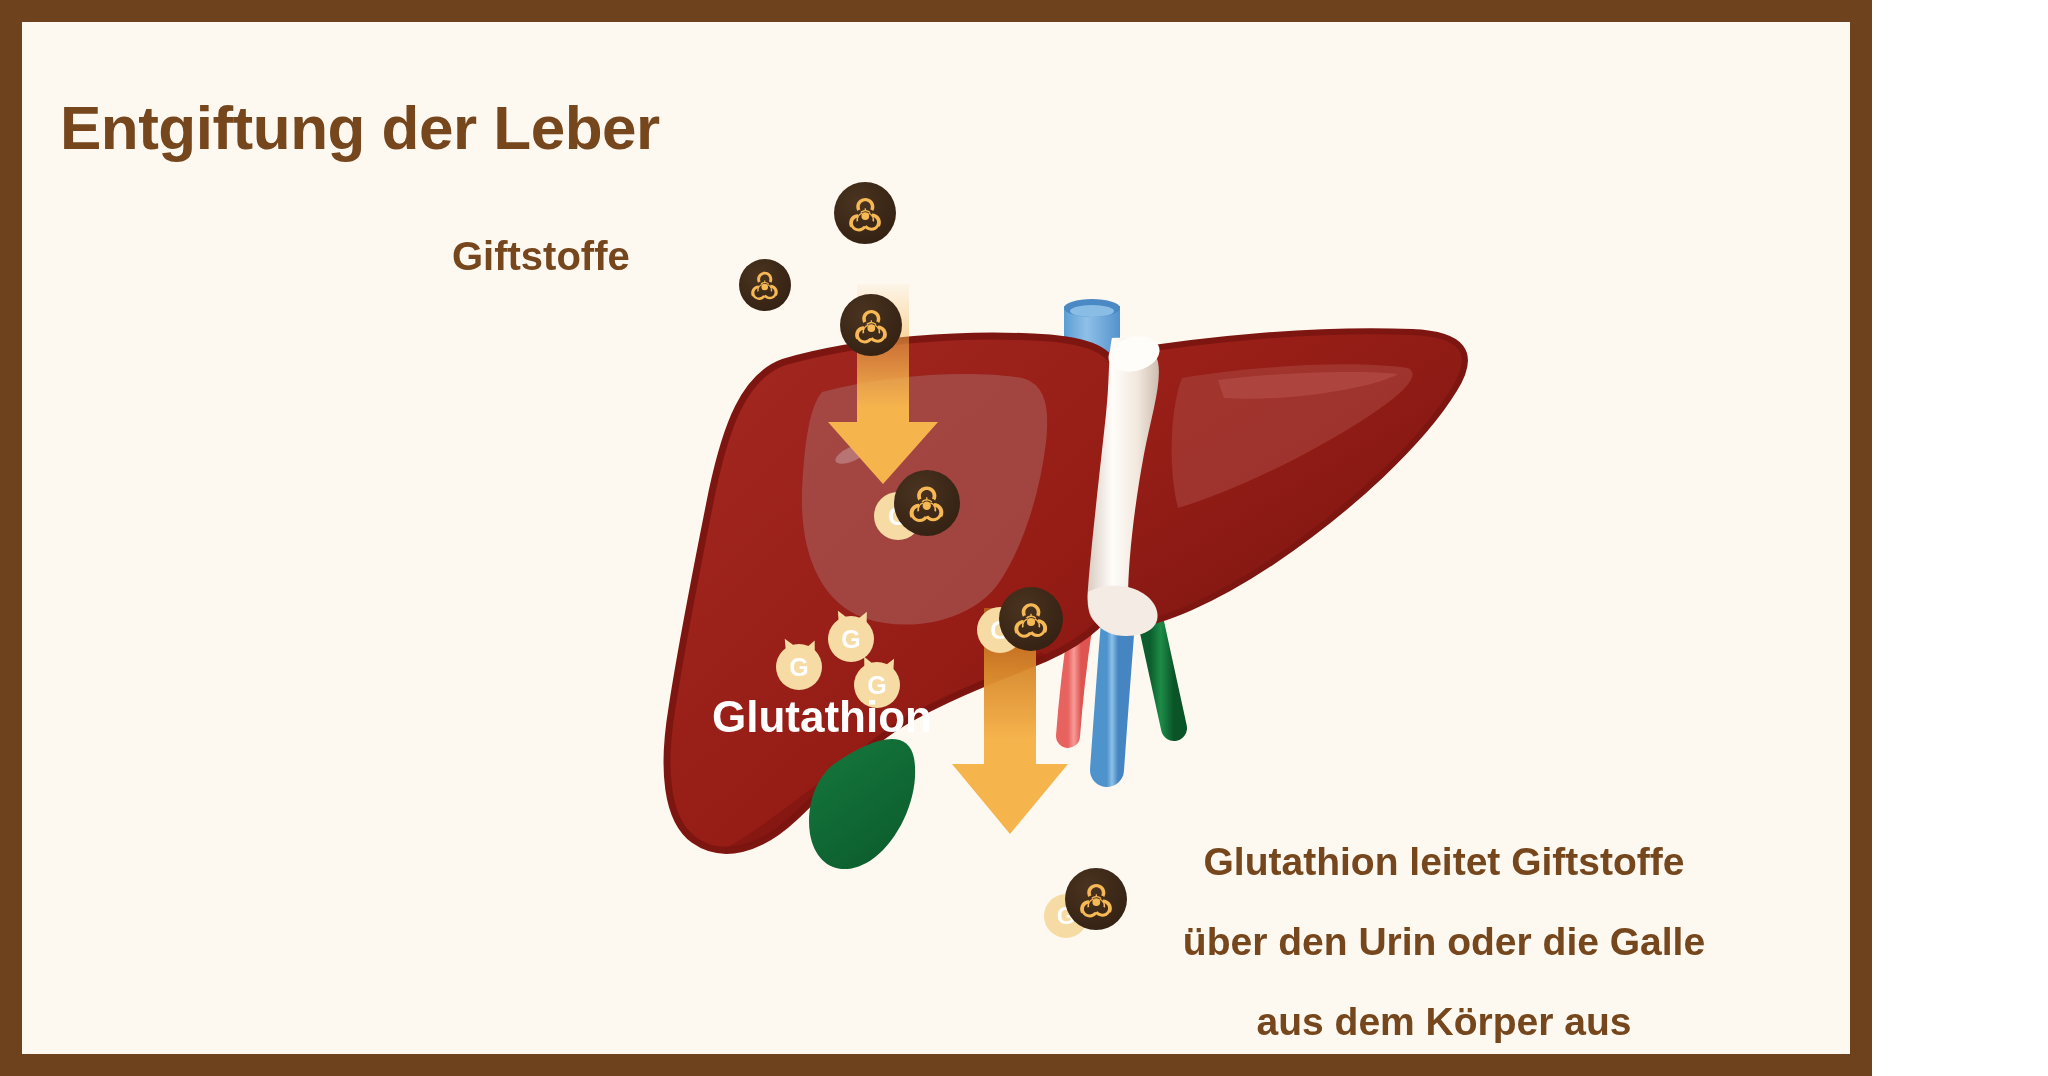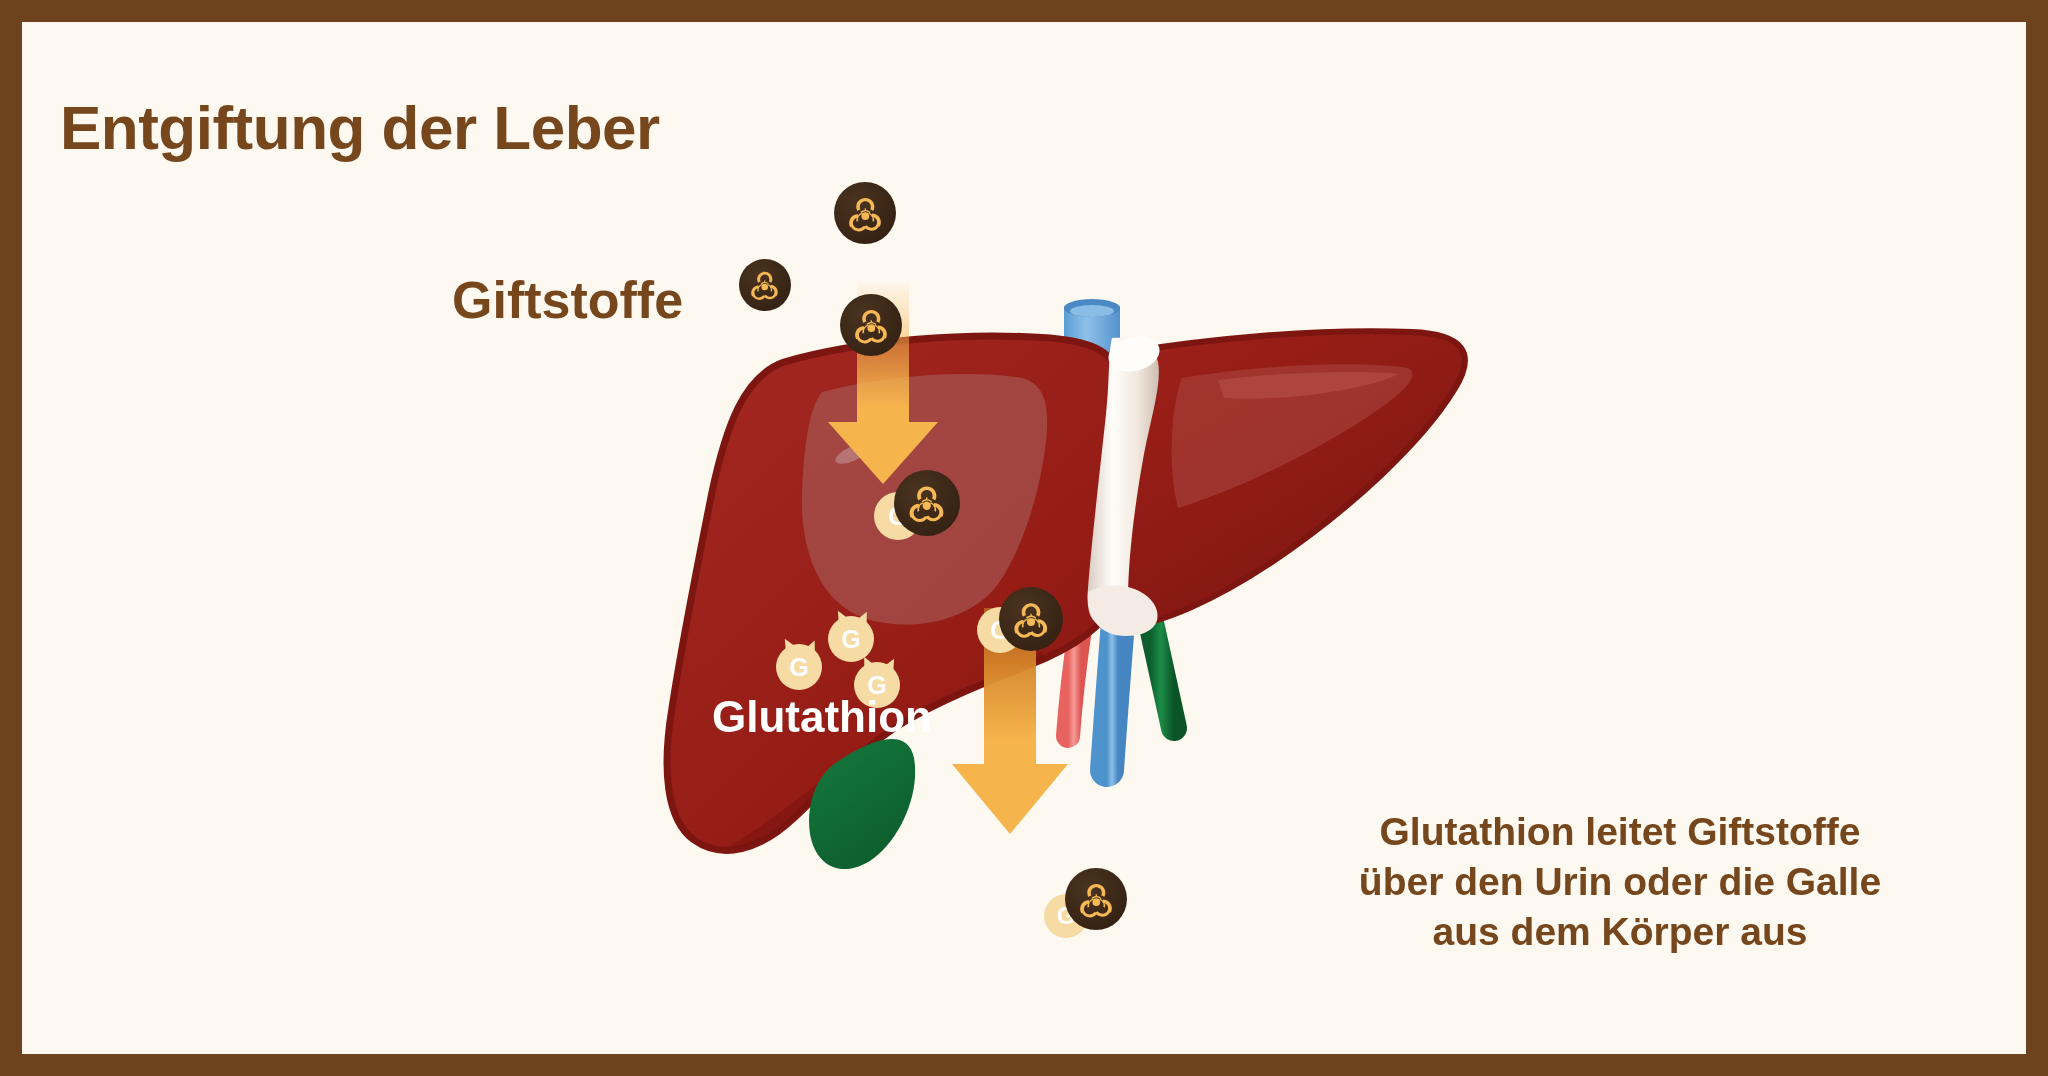--- a/index.html
+++ b/index.html
@@ -6,21 +6,21 @@
   html, body {
     margin: 0;
     padding: 0;
     background: #ffffff;
   }
   body {
     font-family: "Liberation Sans", "DejaVu Sans", sans-serif;
   }
   #poster {
     position: relative;
-    width: 2048px;
+    width: 1872px;
     height: 1076px;
     box-sizing: border-box;
     background: #6d421c;
     overflow: hidden;
   }
   #inner {
     position: absolute;
     left: 22px;
     top: 22px;
     right: 22px;
@@ -37,25 +37,24 @@
     font-weight: bold;
     color: #76461d;
     letter-spacing: -0.5px;
     white-space: nowrap;
   }
   
   #giftstoffe-label {
     position: absolute;
     left: 430px;
     top: 212px;
-    font-size: 52px;
+    font-size: 40px;
     font-weight: bold;
     color: #76461d;
     white-space: nowrap;
-    margin-top: 36px;
   }
   
   #glutathion-label {
     position: absolute;
     left: 690px;
     top: 670px;
     font-size: 44px;
     font-weight: bold;
     color: #ffffff;
     white-space: nowrap;
@@ -66,21 +65,21 @@
     position: absolute;
     right: 56px;
     top: 785px;
     width: 700px;
     text-align: center;
     font-size: 39px;
     font-weight: bold;
     line-height: 1.28;
     color: #76461d;
   }
-  #caption div { white-space: nowrap; }
+  #caption div { white-space: nowrap; margin-top: 30px; }
 
   
   #stage {
     position: absolute;
     left: 0;
     top: 0;
     width: 2004px;
     height: 1032px;
   }
   #stage svg { display: block; }

